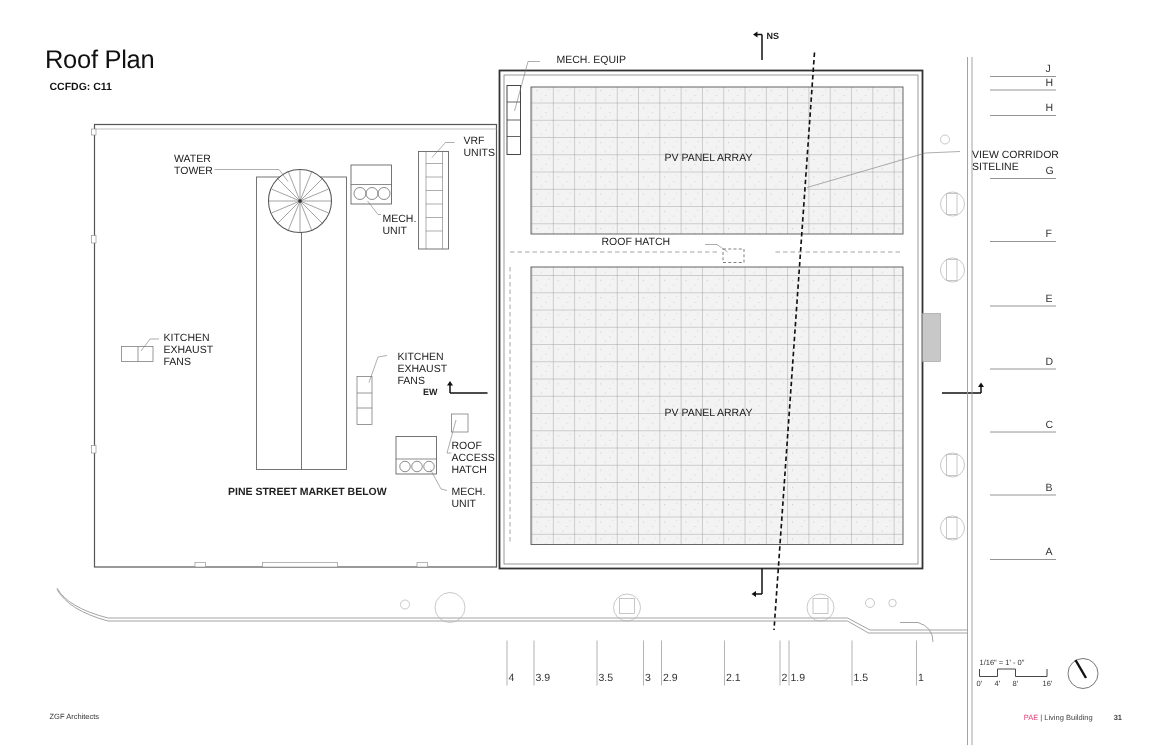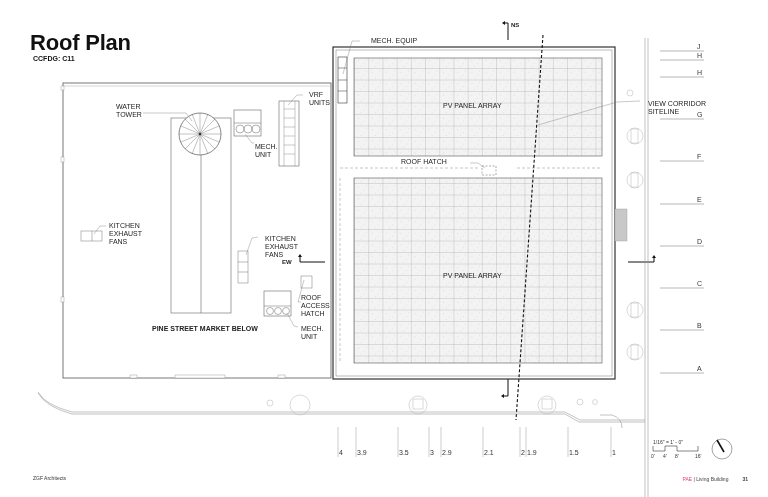--- a/index.html
+++ b/index.html
@@ -1,18 +1,18 @@
 <!DOCTYPE html>
 <html><head>
 <meta charset="utf-8">
 <style>
   html, body { margin:0; padding:0; background:#ffffff; }
   body { width:768px; height:497px; position:relative; overflow:hidden; font-family:"Liberation Sans", sans-serif; color:#222; }
   .abs { position:absolute; }
-  .title { left:30px; top:30px; font-size:22px; font-weight:bold; letter-spacing:-0.2px; color:#111; }
+  .title { left:30px; top:30px; font-size:17px; font-weight:normal; letter-spacing:-0.2px; color:#111; }
   .subtitle { left:33px; top:55px; font-size:7px; font-weight:bold; color:#111; }
   .lbl { position:absolute; font-size:7px; line-height:8px; color:#222; white-space:pre; }
   .lbl.bold { font-weight:bold; }
   .grid-lbl { position:absolute; font-size:7px; color:#333; }
   .footer-left { left:33px; top:475px; font-size:5px; color:#333; }
   .footer-right { right:20px; top:476px; font-size:5px; color:#444; }
   .footer-right .brand { color:#e0457b; }
   .footer-right .page { margin-left:14px; font-weight:bold; }
   svg#plan { position:absolute; left:0; top:0; }
   .scale-lbl { position:absolute; font-size:5px; color:#333; }

